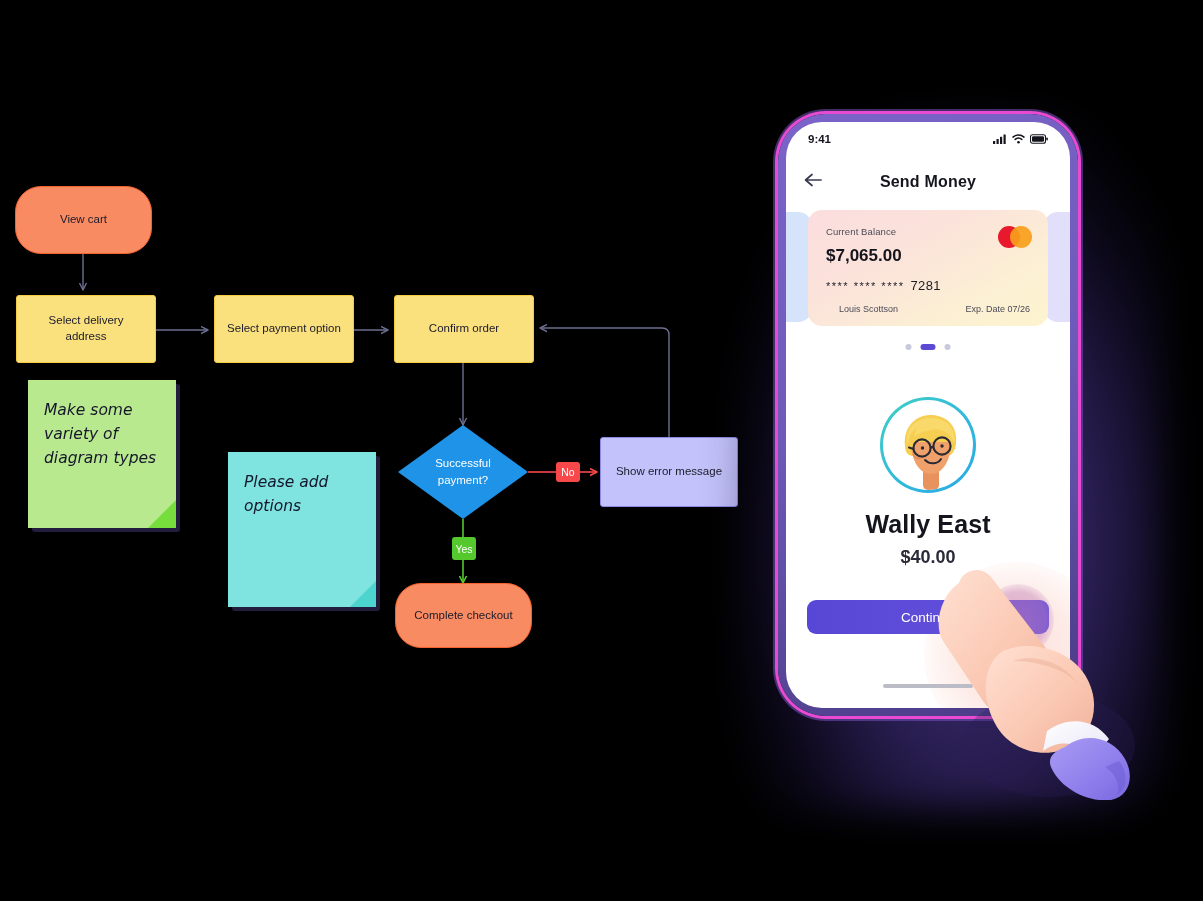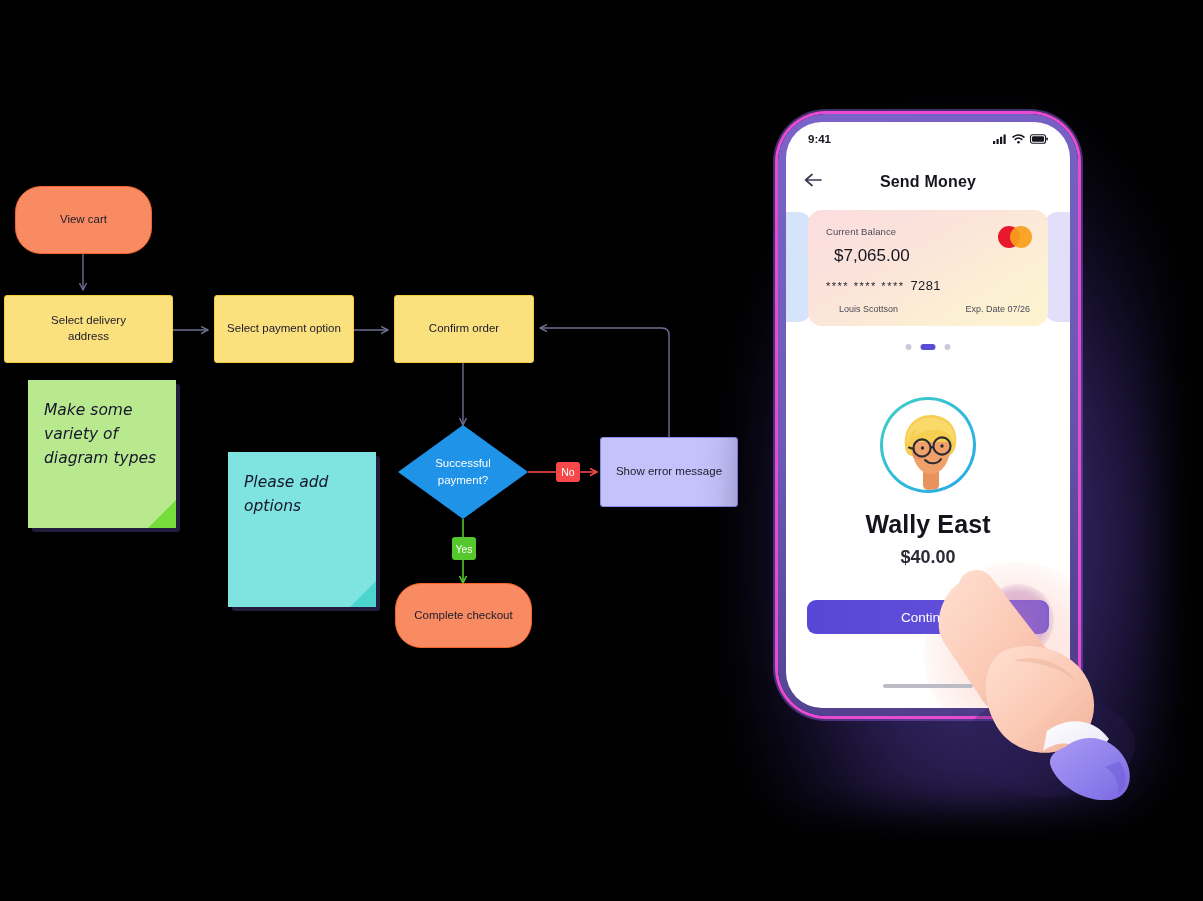--- a/index.html
+++ b/index.html
@@ -66,21 +66,21 @@
   .navbar{position:absolute;left:0;right:0;top:40px;height:40px;
       display:flex;align-items:center;padding:0 18px;box-sizing:border-box;}
   .nav-title{flex:1;text-align:center;font-size:16px;font-weight:bold;
       color:#15151e;letter-spacing:.2px;margin-left:-18px;}
 
   .card{position:absolute;box-sizing:border-box;border-radius:14px;
       background:linear-gradient(150deg,#FBDDDE 0%,#FBE3DA 38%,#FCEFD4 72%,#FDF4CE 100%);
       padding:16px 18px;}
   .card-side{position:absolute;border-radius:14px;}
   .card-lbl{font-size:9.5px;color:#4b4b57;letter-spacing:.1px;}
-  .card-bal{font-size:17px;font-weight:normal;color:#14141c;margin-top:9px;margin-left:8px;}
+  .card-bal{font-size:17px;font-weight:bold;color:#14141c;margin-top:9px;}
   .card-num{margin-top:12px;font-size:13px;color:#1c1c28;letter-spacing:.4px;
       display:flex;align-items:center;gap:6px;}
   .card-stars{font-size:11px;letter-spacing:1.5px;}
   .card-foot{position:absolute;left:18px;right:18px;bottom:12px;
       display:flex;justify-content:space-between;font-size:9px;color:#4b4b57;padding-left:13px;}
   .mc{position:absolute;right:16px;top:16px;width:34px;height:22px;}
   .mc i{position:absolute;top:0;width:22px;height:22px;border-radius:50%;display:block;}
   .mc i.r{left:0;background:#E8192C;}
   .mc i.o{right:0;background:#F79E1B;opacity:.92;}
 
@@ -146,21 +146,21 @@
       <path d="M669,437 L669,335 Q669,328 662,328 L540,328" stroke="#6C6F91" stroke-width="1.4" fill="none" marker-end="url(#ah)"></path>
 
       <path d="M463,519 L463,537" stroke="#54C82C" stroke-width="1.6" fill="none"></path>
       <path d="M463,560 L463,583" stroke="#54C82C" stroke-width="1.6" fill="none" marker-end="url(#ahg)"></path>
     </svg>
 
     <div class="node pill" style="left:15px;top:186px;width:137px;height:68px;">
       <span>View cart</span>
     </div>
 
-    <div class="node rect" style="left:4px;top:295px;width:169px;height:68px;flex-direction:column;">
+    <div class="node rect" style="left:16px;top:295px;width:140px;height:68px;flex-direction:column;">
       <span>Select delivery</span>
       <span>address</span>
     </div>
 
     <div class="node rect" style="left:214px;top:295px;width:140px;height:68px;">
       <span>Select payment option</span>
     </div>
 
     <div class="node rect" style="left:394px;top:295px;width:140px;height:68px;">
       <span>Confirm order</span>

